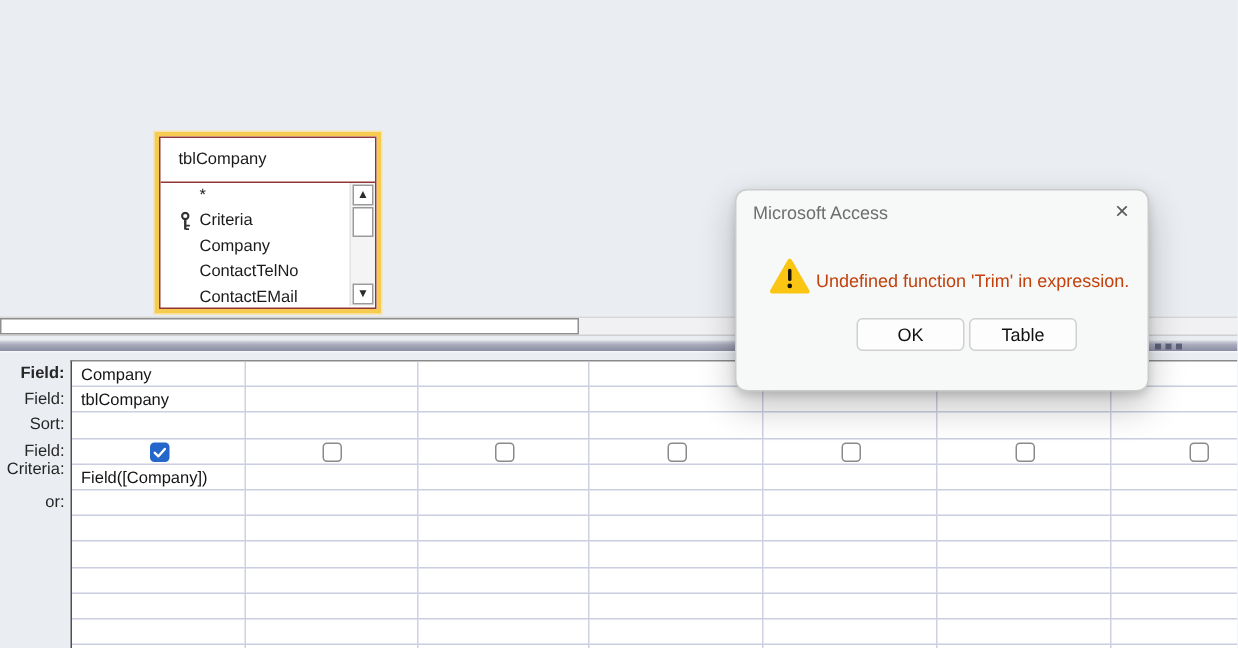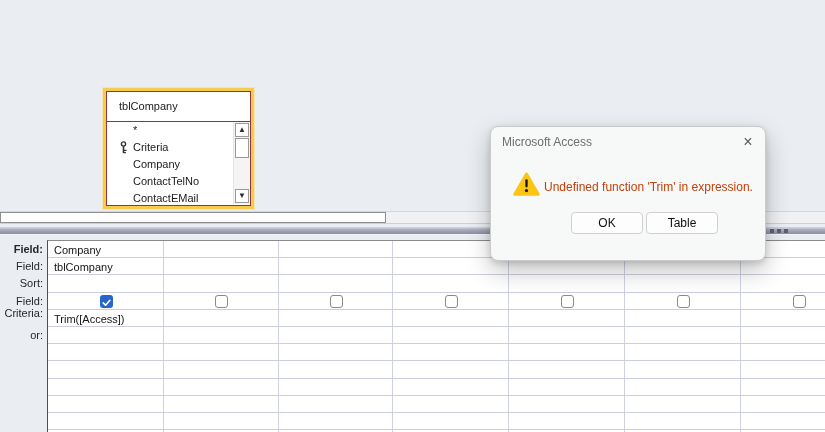--- a/index.html
+++ b/index.html
@@ -119,21 +119,21 @@
       <div class="gline-h" style="top: 171px;"></div>
       <div class="gline-h" style="top: 188.2px;"></div>
       <div class="gline-v" style="left: 115px;"></div>
       <div class="gline-v" style="left: 230px;"></div>
       <div class="gline-v" style="left: 344px;"></div>
       <div class="gline-v" style="left: 460px;"></div>
       <div class="gline-v" style="left: 576px;"></div>
       <div class="gline-v" style="left: 692px;"></div>
       <div class="gcell" style="left: 6px; top: 1px;">Company</div>
       <div class="gcell" style="left: 6px; top: 18.2px;">tblCompany</div>
-      <div class="gcell" style="left: 6px; top: 69.8px;">Trim([Access])</div>
+      <div class="gcell" style="left: 6px; top: 69.8px;">Field([Company])</div>
       <div class="gcheck on" style="left: 51.5px; top: 54.1px;"><svg width="13" height="13" viewBox="0 0 13 13">
           <path d="M3.2 6.9 L5.6 9.2 L9.9 4.3" fill="none" stroke="#fff" stroke-width="1.6" stroke-linecap="round" stroke-linejoin="round"></path>
         </svg></div>
       <div class="gcheck off" style="left: 167px; top: 54.1px;"></div>
       <div class="gcheck off" style="left: 281.5px; top: 54.1px;"></div>
       <div class="gcheck off" style="left: 396.5px; top: 54.1px;"></div>
       <div class="gcheck off" style="left: 512.5px; top: 54.1px;"></div>
       <div class="gcheck off" style="left: 628.5px; top: 54.1px;"></div>
       <div class="gcheck off" style="left: 744.5px; top: 54.1px;"></div>
     </div>

